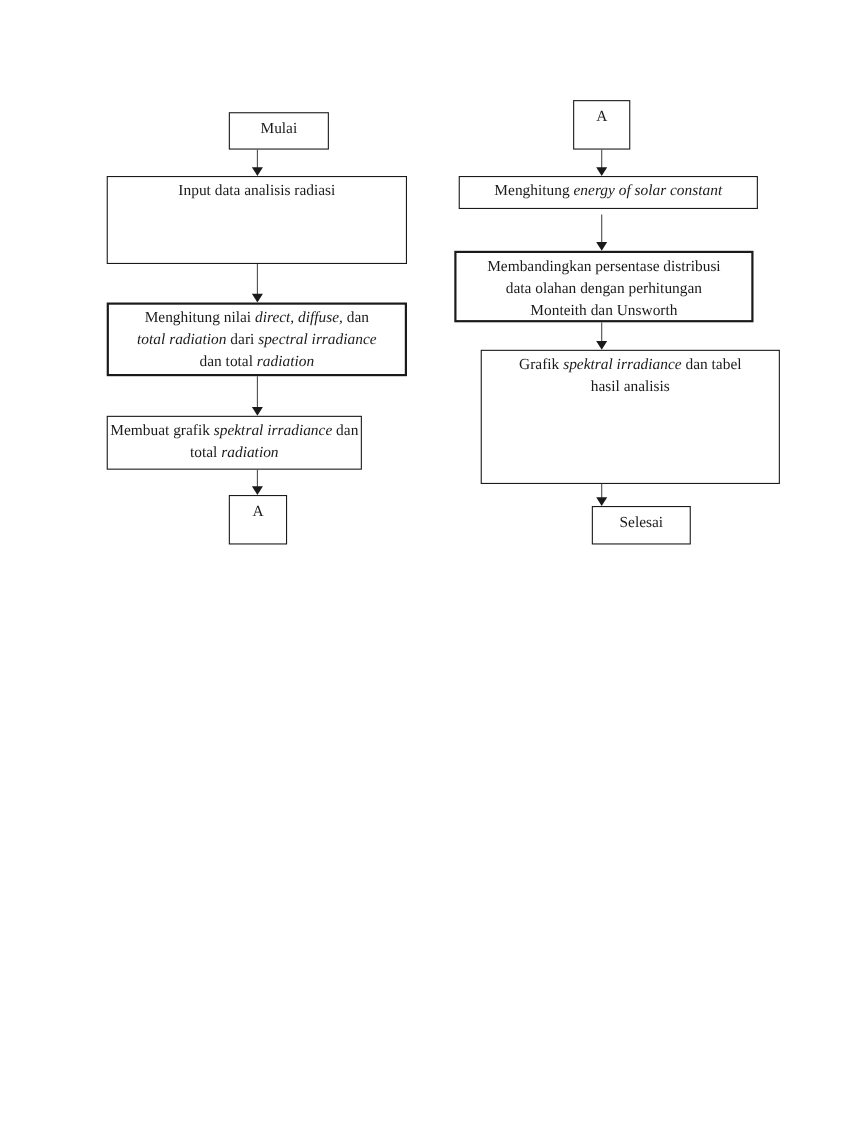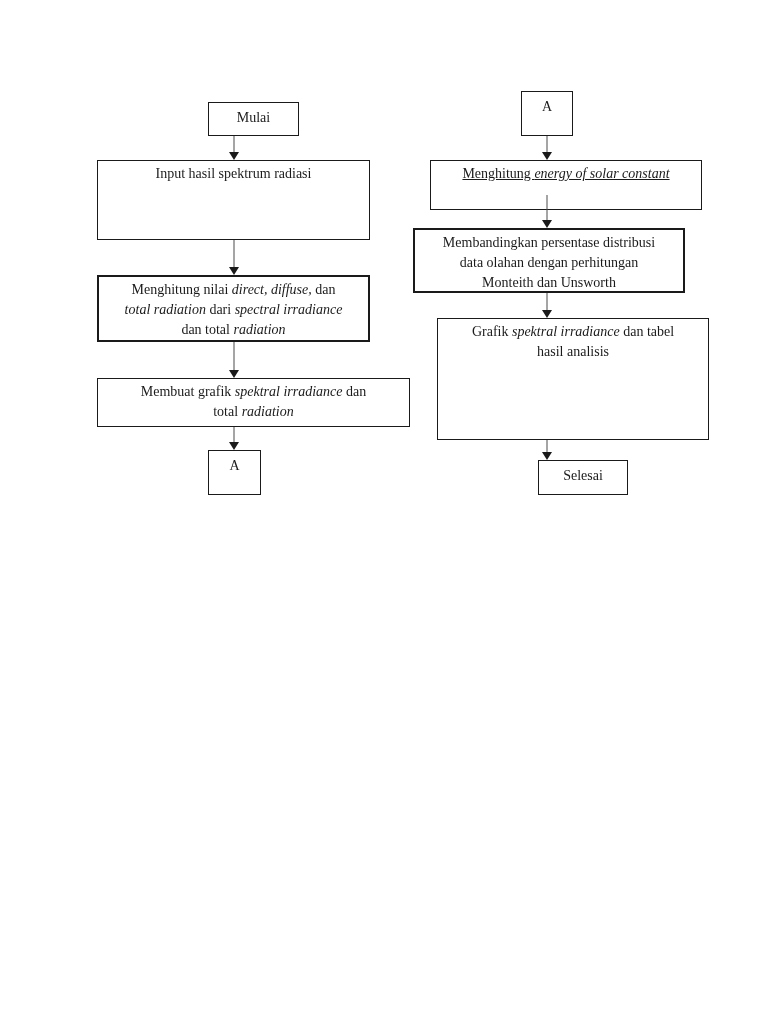--- a/index.html
+++ b/index.html
@@ -70,40 +70,40 @@
     <div class="node terminator" style="left:189px;top:102px;width:91px;height:34px;margin-left:19px;">
       <span>Mulai</span>
     </div>
 
     <div class="arrow" style="left:228px;top:136px;height:24px;">
       <div class="shaft"></div>
       <div class="head"></div>
     </div>
 
     <div class="node" style="left:97px;top:160px;width:273px;height:80px;">
-        <div class="tline"><span>Input hasil spektrum radiasi</span></div>
+        <div class="tline"><span>Input data analisis radiasi</span></div>
       </div>
 
     <div class="arrow" style="left:228px;top:240px;height:35px;">
       <div class="shaft"></div>
       <div class="head"></div>
     </div>
 
     <div class="node thick" style="left:97px;top:275px;width:273px;height:67px;">
         <div class="tline"><span>Menghitung nilai </span><span class="it">direct, diffuse,</span><span> dan</span></div>
         <div class="tline"><span class="it">total radiation</span><span> dari </span><span class="it">spectral irradiance</span></div>
         <div class="tline"><span>dan total </span><span class="it">radiation</span></div>
       </div>
 
     <div class="arrow" style="left:228px;top:342px;height:36px;">
       <div class="shaft"></div>
       <div class="head"></div>
     </div>
 
-    <div class="node" style="left:97px;top:378px;width:313px;height:49px;">
+    <div class="node" style="left:97px;top:378px;width:232px;height:49px;">
         <div class="tline"><span>Membuat grafik </span><span class="it">spektral irradiance</span><span> dan</span></div>
         <div class="tline"><span>total </span><span class="it">radiation</span></div>
       </div>
 
     <div class="arrow" style="left:228px;top:427px;height:23px;">
       <div class="shaft"></div>
       <div class="head"></div>
     </div>
 
     <div class="node terminator" style="left:208px;top:450px;width:53px;height:45px;">
@@ -112,21 +112,21 @@
 
     <div class="node terminator" style="left:521px;top:91px;width:52px;height:45px;">
       <span>A</span>
     </div>
 
     <div class="arrow" style="left:541px;top:136px;height:24px;">
       <div class="shaft"></div>
       <div class="head"></div>
     </div>
 
-    <div class="node" style="left:430px;top:160px;width:272px;height:50px;text-decoration:underline;">
+    <div class="node" style="left:417px;top:160px;width:272px;height:30px;">
         <div class="tline"><span>Menghitung </span><span class="it">energy of solar constant</span></div>
       </div>
 
     <div class="arrow" style="left:541px;top:195px;height:33px;">
       <div class="shaft"></div>
       <div class="head"></div>
     </div>
 
     <div class="node thick" style="left:413px;top:228px;width:272px;height:65px;">
         <div class="tline"><span>Membandingkan persentase distribusi</span></div>

